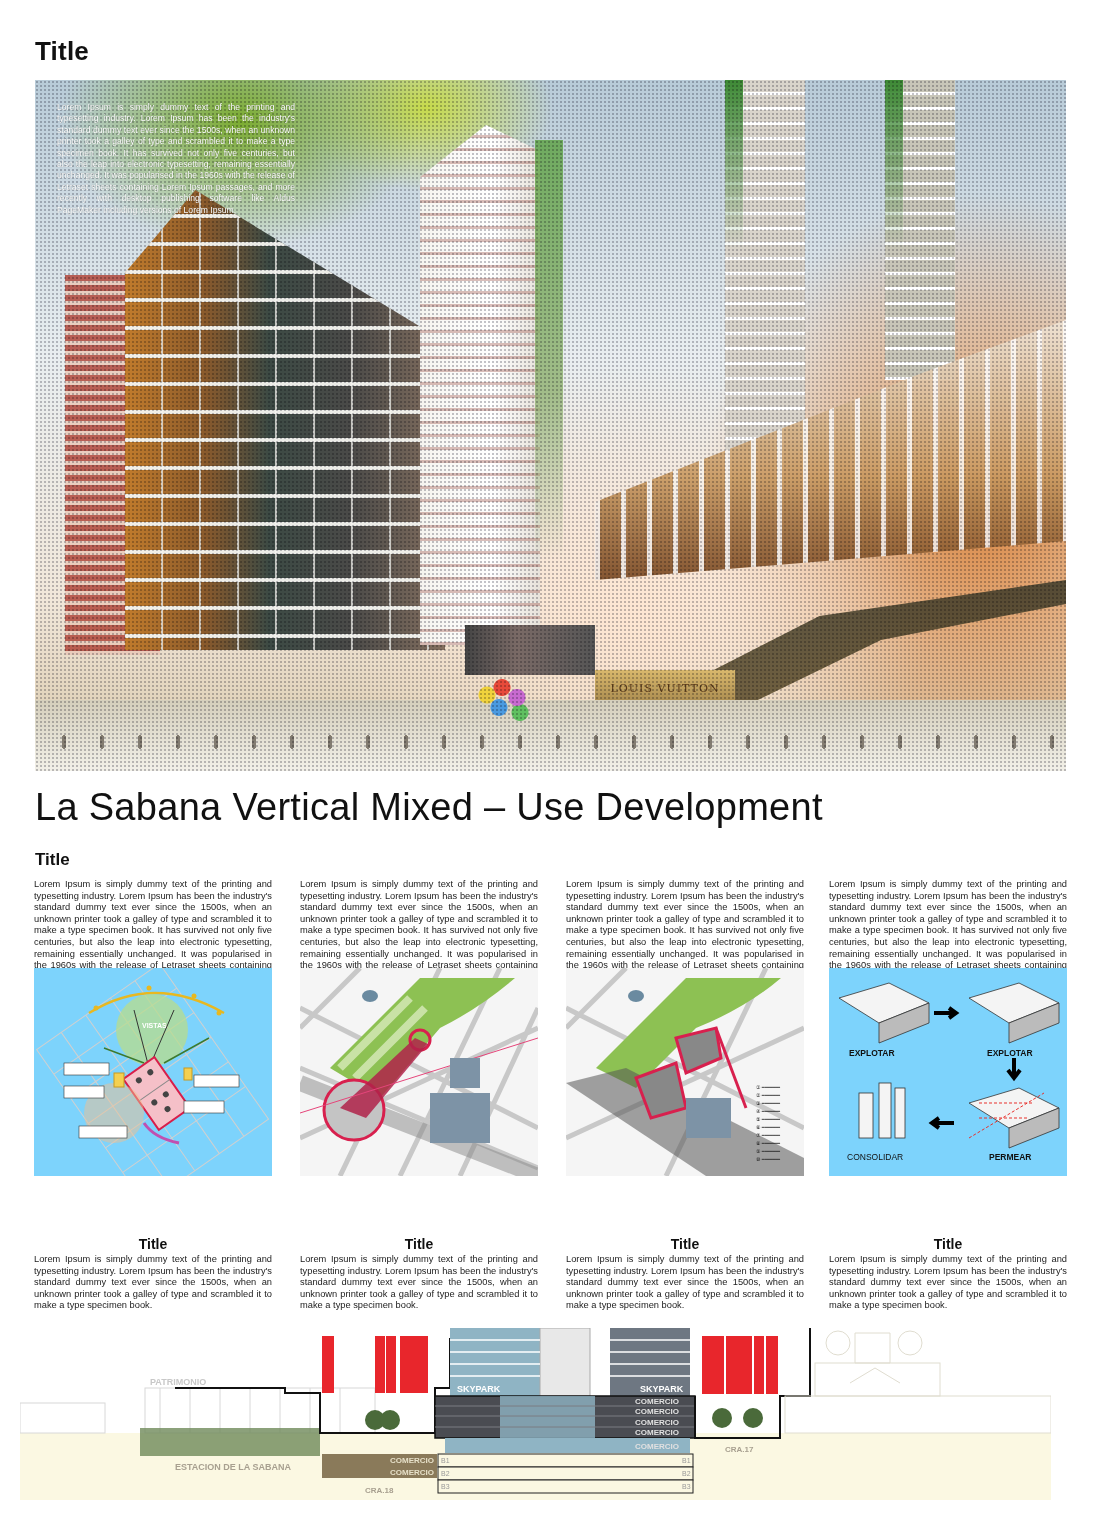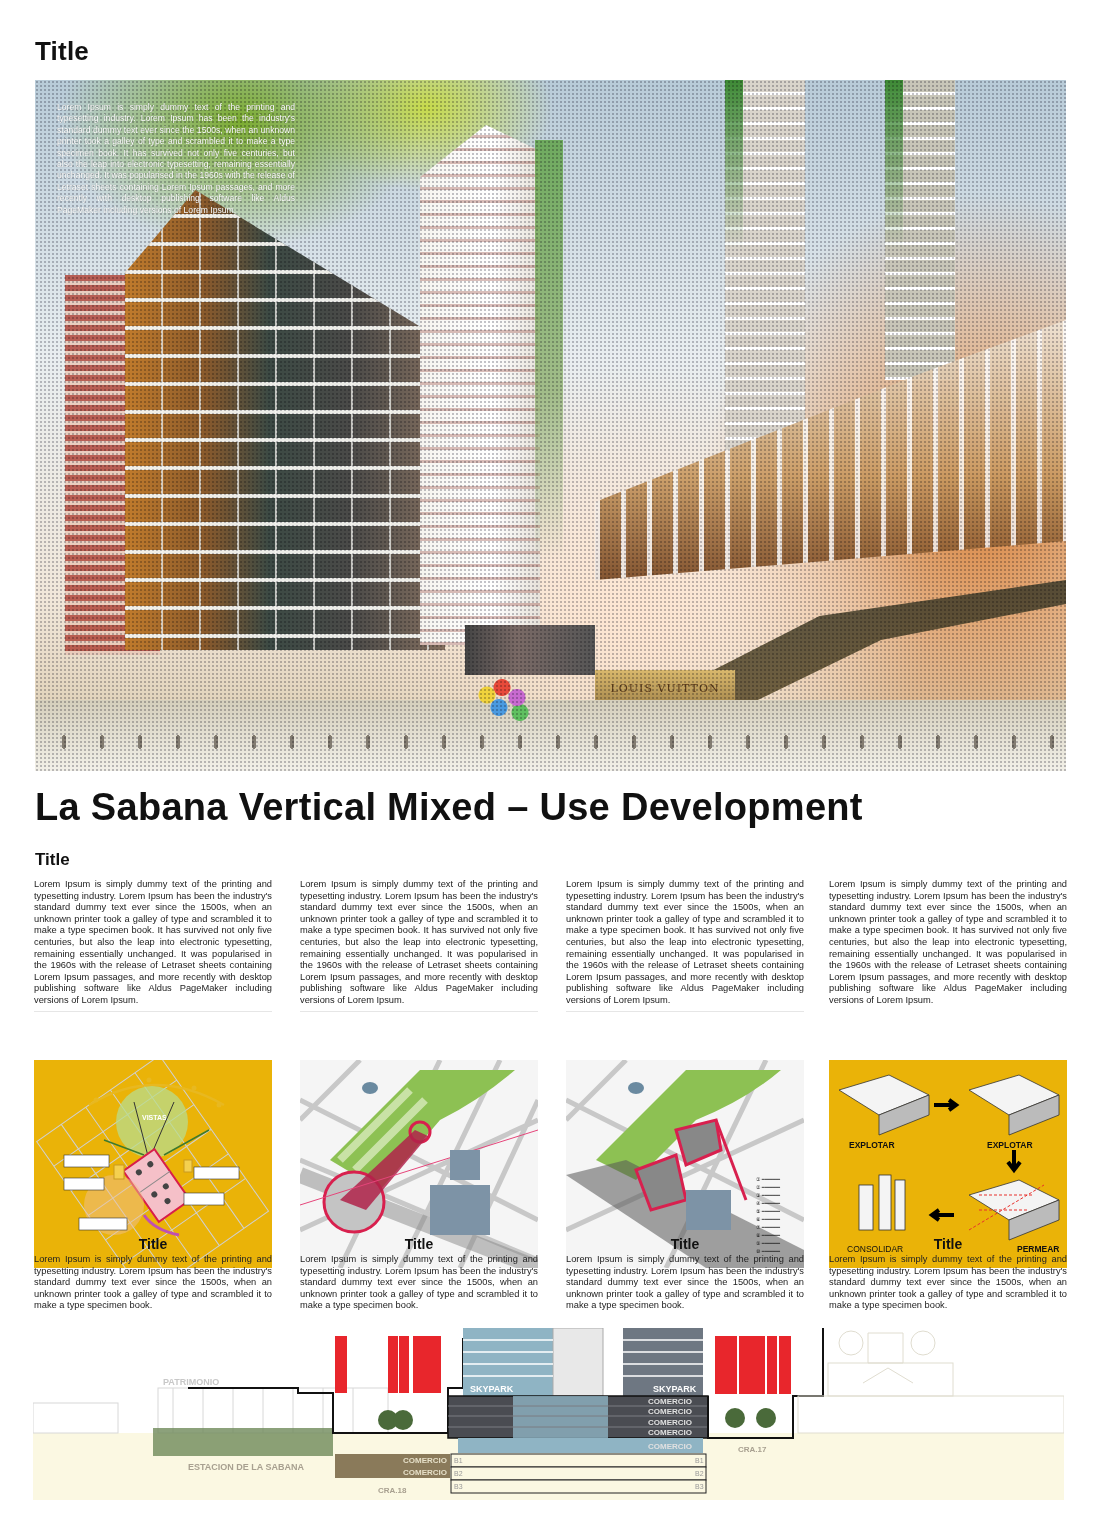--- a/index.html
+++ b/index.html
@@ -3,21 +3,21 @@
 <meta charset="utf-8">
 <style>
   * { box-sizing: border-box; margin: 0; padding: 0; }
   html, body { width: 1098px; height: 1536px; background: #ffffff; overflow: hidden; }
   body { position: relative; font-family: "Liberation Sans", sans-serif; color: #111; }
 
   .abs { position: absolute; }
 
   
   .top-title { left: 35px; top: 36px; font-size: 26px; font-weight: 700; letter-spacing: 0.2px; }
-  .main-title { left: 35px; top: 786px; font-size: 38px; font-weight: 700; letter-spacing: 0.3px; white-space: nowrap; }
+  .main-title { left: 35px; top: 786px; font-size: 38px; font-weight: 400; letter-spacing: 0.3px; white-space: nowrap; }
   .section-title { left: 35px; top: 850px; font-size: 17px; font-weight: 700; }
 
   
   .hero { left: 35px; top: 80px; width: 1031px; height: 691px; overflow: hidden;
     background:
       radial-gradient(ellipse 260px 180px at 20% 6%, rgba(120,170,40,0.95), rgba(120,170,40,0) 70%),
       radial-gradient(ellipse 180px 120px at 38% 4%, rgba(200,220,60,0.9), rgba(200,220,60,0) 70%),
       radial-gradient(ellipse 420px 360px at 58% 78%, rgba(255,230,210,0.9), rgba(255,230,210,0) 70%),
       radial-gradient(ellipse 380px 420px at 92% 62%, rgba(214,118,40,0.85), rgba(214,118,40,0) 75%),
       linear-gradient(180deg, #b8cbd8 0%, #e9eef0 40%, #f1e7da 75%, #d8c7a8 100%);
@@ -63,26 +63,26 @@
   .billboard { left: 430px; top: 545px; width: 130px; height: 50px; background: linear-gradient(90deg,#444,#7a6a66 40%,#555); }
   .hero-text { position: absolute; left: 22px; top: 22px; width: 238px; font-size: 8.6px; line-height: 11.4px; color: #ffffff; text-align: justify; text-shadow: 0 0 1px rgba(0,0,0,0.4); }
 
   
   .col { position: absolute; width: 238px; }
   .col-1 { left: 34px; } .col-2 { left: 300px; } .col-3 { left: 566px; } .col-4 { left: 829px; }
   .body-text { font-size: 9.3px; line-height: 11.6px; text-align: justify; color: #222; }
   .intro-row { position: absolute; top: 879px; left: 0; width: 1098px; height: 140px; }
   .rule { height: 1px; background: #e6e6e6; margin-top: 4px; }
 
-  .diagram { position: absolute; top: 1060px; width: 238px; height: 208px; background: #eab308; overflow: hidden; }
+  .diagram { position: absolute; top: 968px; width: 238px; height: 208px; background: #7dd3fc; overflow: hidden; }
   .cap-row { position: absolute; top: 1236px; left: 0; width: 1098px; }
   .cap-title { font-size: 14px; font-weight: 700; text-align: center; margin-bottom: 2px; }
 
   
-  .section { left: 33px; top: 1328px; width: 1031px; height: 172px; }
+  .section { left: 20px; top: 1328px; width: 1031px; height: 172px; }
 </style>
 </head>
 <body>
 
 <div class="abs top-title">Title</div>
 
 <div class="abs hero">
   <div class="bldg b-left-back"></div>
   <div class="bldg b-left-main"></div>
   <div class="bldg b-mid-tower"></div>
@@ -225,21 +225,21 @@
         <rect x="50" y="115" width="12" height="55"></rect>
         <rect x="66" y="120" width="10" height="50"></rect>
     </g>
     <path d="M105 45 L125 45 M120 40 L127 45 L120 50" stroke="#000" stroke-width="4" fill="none"></path>
     <path d="M185 90 L185 108 M179 102 L185 110 L191 102" stroke="#000" stroke-width="4" fill="none"></path>
     <path d="M125 155 L105 155 M110 150 L103 155 L110 160" stroke="#000" stroke-width="4" fill="none"></path>
     <path d="M140 170 L215 125 M150 150 L200 150 M150 135 L205 135" stroke="#e8302c" stroke-width="1" stroke-dasharray="3 2"></path>
   </svg>
   <div style="position:absolute;left:20px;top:80px;font-size:8.5px;font-weight:700;">EXPLOTAR</div>
   <div style="position:absolute;left:158px;top:80px;font-size:8.5px;font-weight:700;">EXPLOTAR</div>
-  <div style="position:absolute;left:160px;top:184px;font-size:8.5px;font-weight:700;margin-left:28px;">PERMEAR</div>
+  <div style="position:absolute;left:160px;top:184px;font-size:8.5px;font-weight:700;">PERMEAR</div>
   <div style="position:absolute;left:18px;top:184px;font-size:8.5px;font-weight:400;">CONSOLIDAR</div>
 </div>
 
 <div class="cap-row">
   <div class="col col-1">
     <div class="cap-title">Title</div>
     <div class="body-text">Lorem Ipsum is simply dummy text of the printing and typesetting industry. Lorem Ipsum has been the industry's standard dummy text ever since the 1500s, when an unknown printer took a galley of type and scrambled it to make a type specimen book.</div>
   </div>
   <div class="col col-2">
     <div class="cap-title">Title</div>

